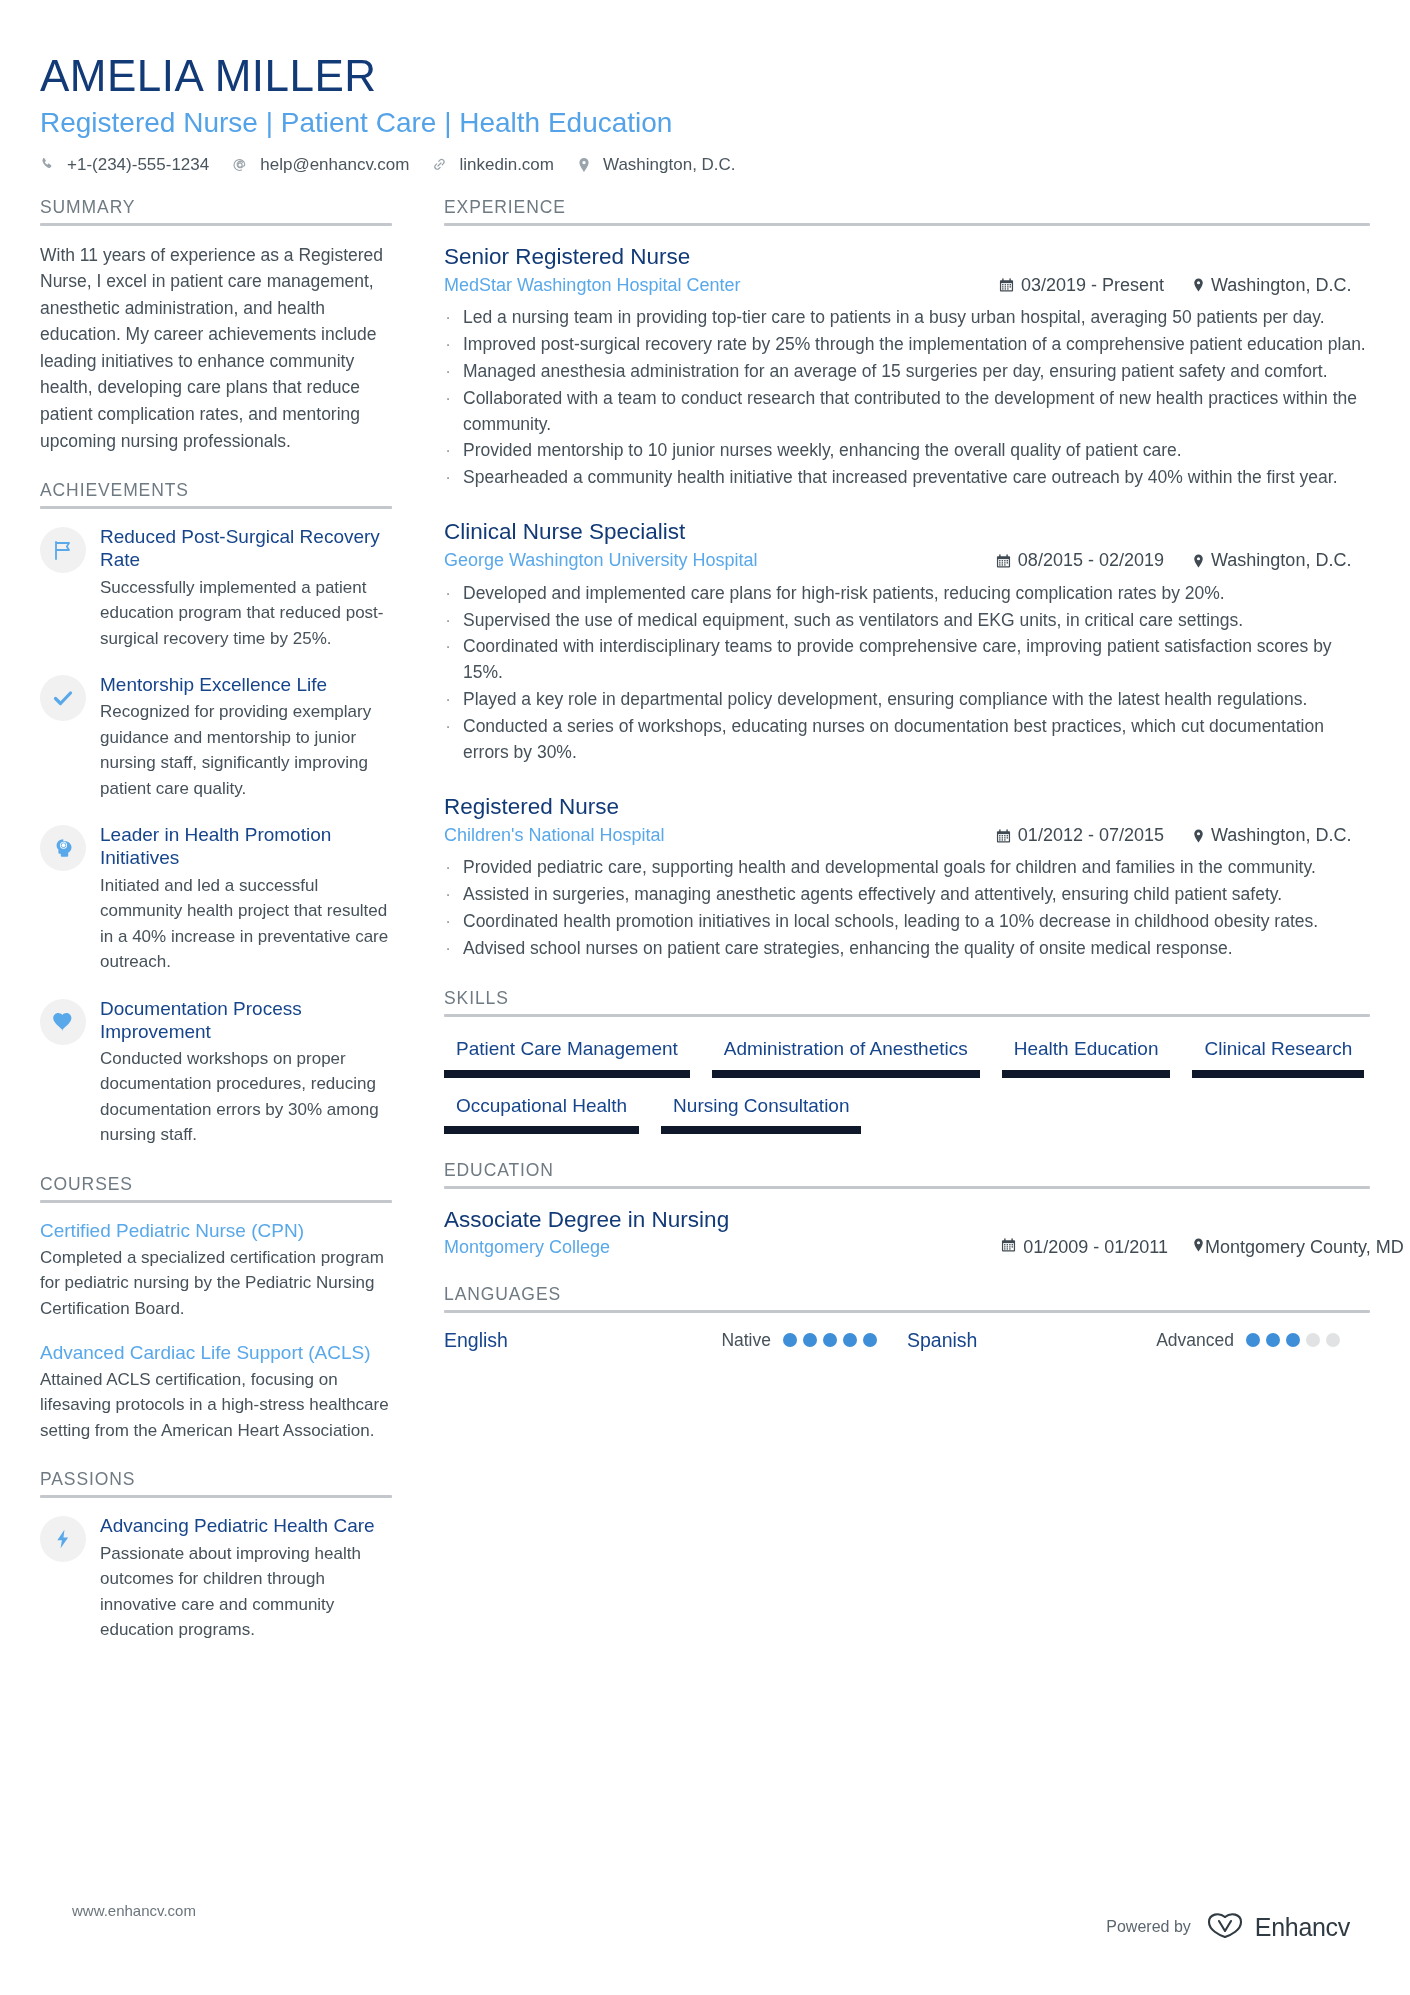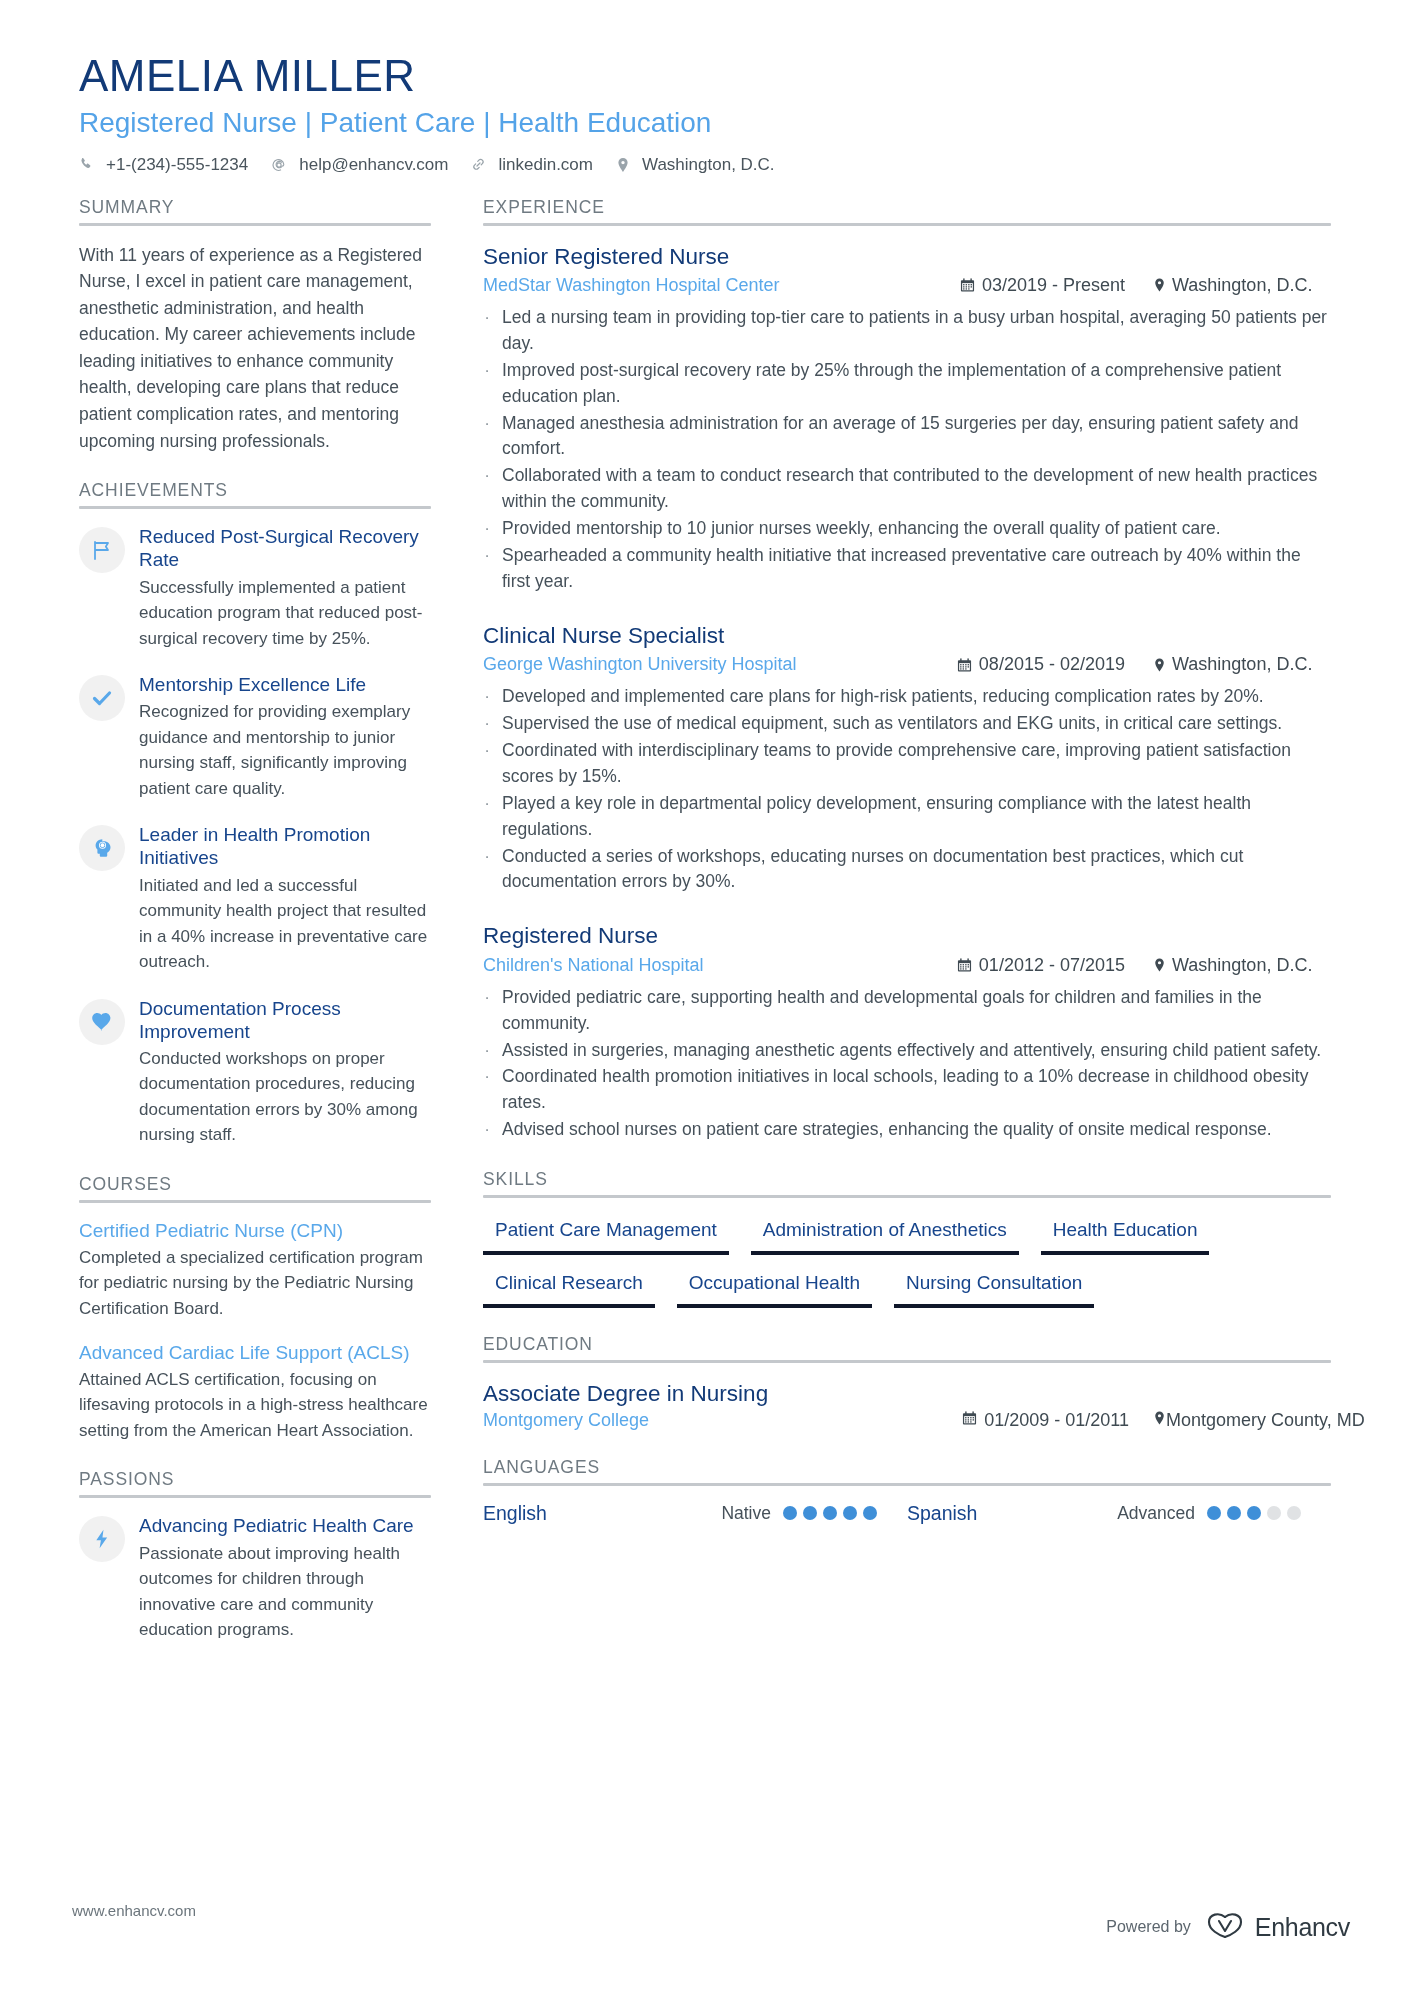--- a/index.html
+++ b/index.html
@@ -4,21 +4,21 @@
 <style>
   * { margin:0; padding:0; box-sizing:border-box; }
   html,body { background:#ffffff; }
   body {
     width:1410px; height:1995px;
     font-family:"Liberation Sans", sans-serif;
     color:#3f4a52;
     position:relative;
     overflow:hidden;
   }
-  .page { position:relative; width:1410px; height:1995px; padding:0 79px; }
+  .page { position:relative; width:1410px; height:1995px; padding:0 40px; }
 
   
   .header { padding-top:52px; }
   .name {
     font-size:44px; font-weight:400; letter-spacing:0.5px;
     color:#123a77; line-height:1.08;
   }
   .headline {
     font-size:28px; color:#54a3e8; font-weight:400;
     margin-top:5px; line-height:1.25;
@@ -80,21 +80,21 @@
   .job-dates .ico svg, .job-loc .ico svg { display:block; }
   .bullets { margin-top:7px; }
   .bullet { display:flex; gap:11px; font-size:17.5px; line-height:1.48; color:#46515a; margin-bottom:1px; }
   .bullet .dot { flex:0 0 8px; color:#8c959c; font-size:17px; line-height:1.48; text-align:center; }
   .bullet .btxt { flex:1; }
 
   
   .skills-wrap { display:flex; flex-wrap:wrap; gap:12px 22px; }
   .skill {
     font-size:19px; color:#17458c; padding:5px 12px 9px 12px;
-    border-bottom:4px solid #0f172a; line-height:1.2;
+    border-bottom:8px solid #0f172a; line-height:1.2;
   }
 
   
   .edu-title { font-size:22.5px; color:#123a77; line-height:1.3; margin-bottom:2px; }
   .edu-meta { display:flex; align-items:center; font-size:18px; }
   .edu-school { color:#59a8ea; }
   .edu-dates { color:#3f4a52; display:flex; align-items:center; gap:7px; margin-left:auto; white-space:nowrap;}
   .edu-loc { color:#3f4a52; display:flex; align-items:flex-end; white-space:nowrap; width:178px; margin-left:24px;}
 
   

